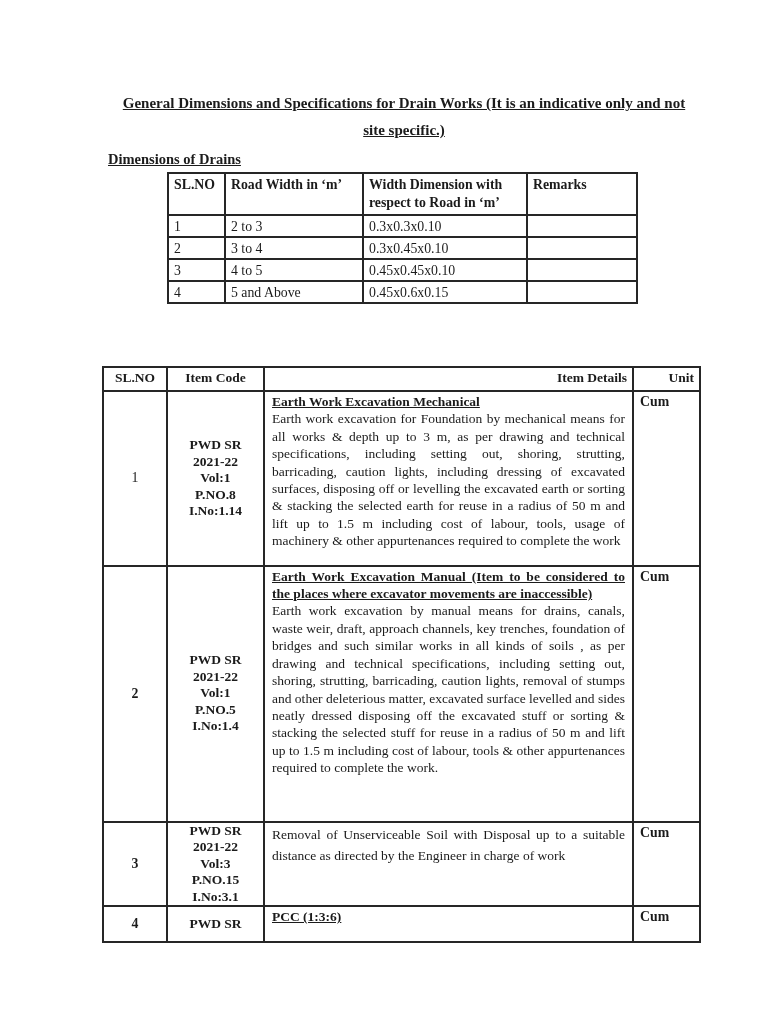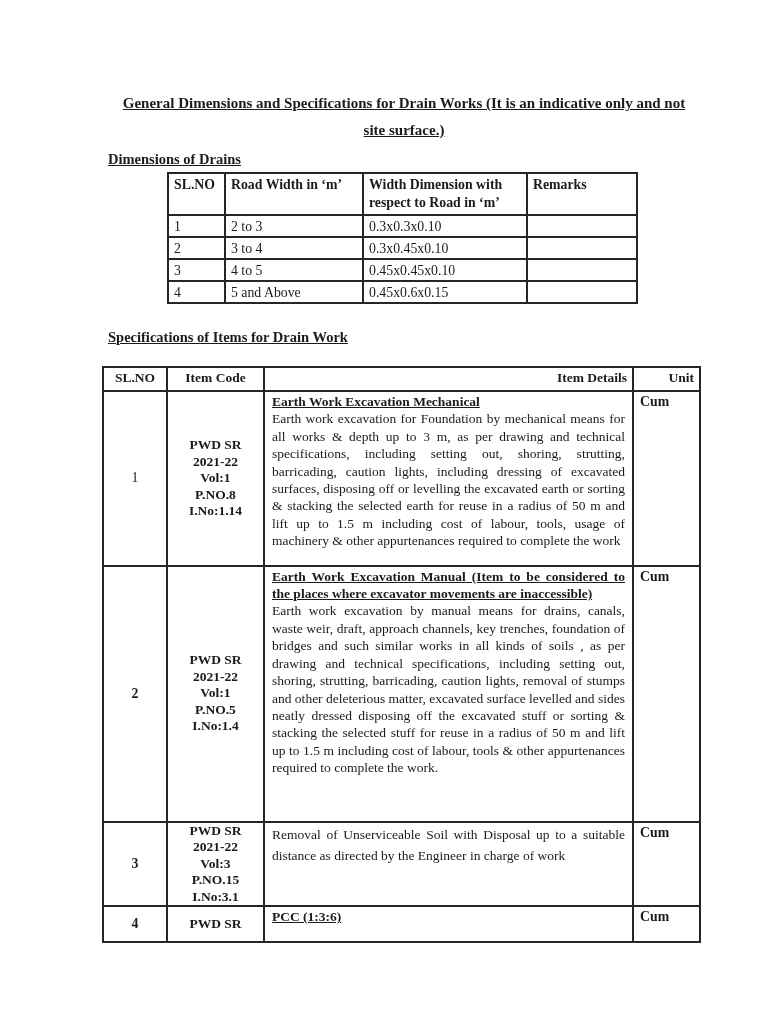--- a/index.html
+++ b/index.html
@@ -79,21 +79,21 @@
   #spec-table tr.r3 { height: 81px; }
   #spec-table tr.r4 { height: 25px; }
 </style>
 </head>
 <body>
 
 <div id="page">
 
   <div class="doc-title">
     <div><span class="uline">General Dimensions and Specifications for Drain Works (It is an indicative only and not</span></div>
-    <div><span class="uline">site surface.)</span></div>
+    <div><span class="uline">site specific.)</span></div>
   </div>
 
   <div class="section-heading" id="dims-heading">
     <span class="uline">Dimensions of Drains</span>
   </div>
 
   <table id="dims-table">
     <colgroup>
         <col style="width:57px">
         <col style="width:138px">
@@ -127,23 +127,20 @@
     </tr>
     <tr>
       <td>4</td>
       <td>5 and Above</td>
       <td>0.45x0.6x0.15</td>
       <td></td>
     </tr>
   </tbody>
     </table>
 
-  <div class="section-heading" id="spec-heading">
-    <span class="uline">Specifications of Items for Drain Work</span>
-  </div>
 
   <table id="spec-table">
     <colgroup>
         <col style="width:64px">
         <col style="width:97px">
         <col style="width:369px">
         <col style="width:67px">
       </colgroup>
     <tbody>
         <tr>

